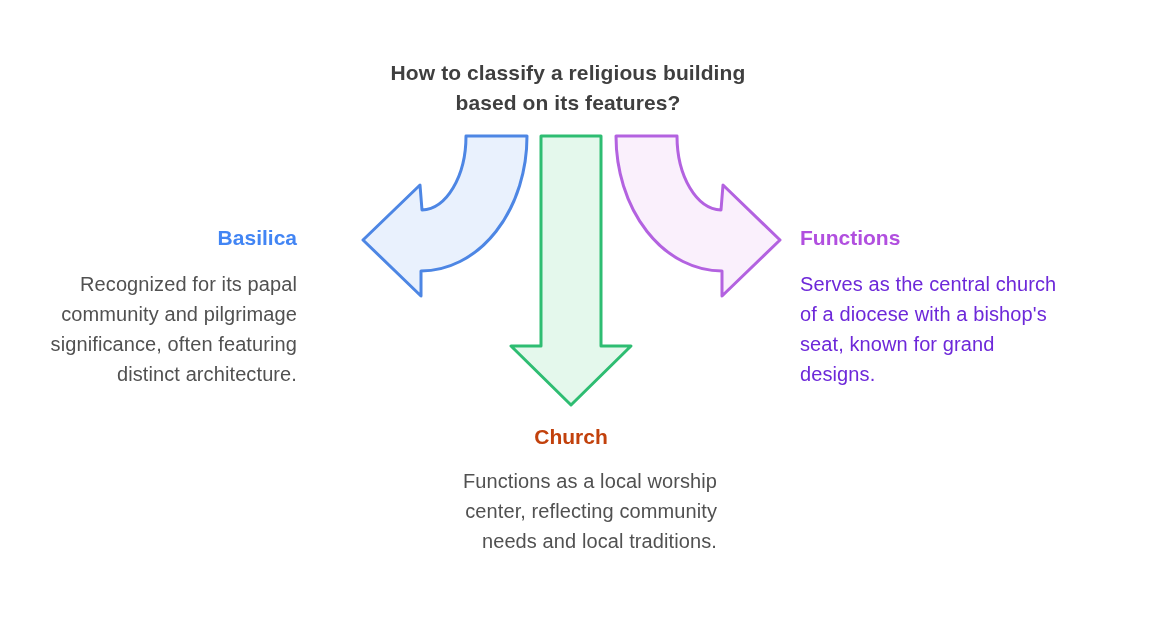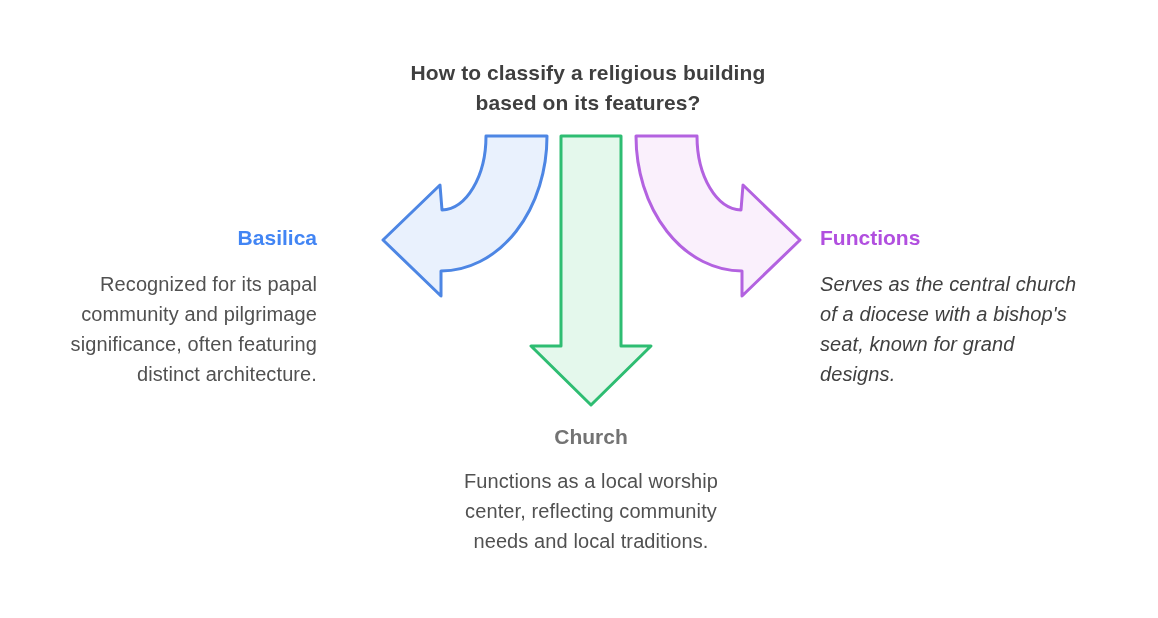--- a/index.html
+++ b/index.html
@@ -7,21 +7,20 @@
     padding: 0;
     background: #ffffff;
   }
   .canvas {
     position: relative;
     width: 1110px;
     height: 618px;
     background: #ffffff;
     overflow: hidden;
     font-family: "Liberation Sans", sans-serif;
-    margin-left: 20px;
   }
   .arrows-layer {
     position: absolute;
     left: 0;
     top: 0;
     width: 1158px;
     height: 618px;
   }
   .page-title {
     position: absolute;
@@ -71,23 +70,23 @@
     right: 813px;
     text-align: right;
   }
   .desc-cathedral {
     top: 269px;
     left: 800px;
     text-align: left;
   }
   .desc-church {
     top: 466px;
-    left: 571px;
+    left: 590px;
     transform: translateX(-50%);
-    text-align: center;
+    text-align: right;
   }
 </style>
 </head>
 <body>
 
 <div class="canvas">
 
   <svg class="arrows-layer" viewBox="0 0 1158 618" xmlns="http://www.w3.org/2000/svg">
 
     <path d="M 466,136 L 527,136 A 106 135 0 0 1 421,271 L 421,296 L 363,240 L 420,185 L 422,210 A 45 74 0 0 0 466,136 Z" stroke-width="3" stroke-linejoin="round" stroke-linecap="round" fill="#e9f1fd" stroke="#4d86e4"></path>
@@ -100,23 +99,23 @@
   <div class="page-title" style="color: rgb(63, 63, 63);">How to classify a religious building
 based on its features?</div>
 
   <div class="node-label label-basilica" style="color: rgb(66, 133, 244);">Basilica</div>
   <div class="node-desc desc-basilica" style="color: rgb(81, 81, 81);">Recognized for its papal
 community and pilgrimage
 significance, often featuring
 distinct architecture.</div>
 
   <div class="node-label label-cathedral" style="color: rgb(177, 79, 223);">Functions</div>
-  <div class="node-desc desc-cathedral" style="color: #404040; font-style: italic;">Serves as the central church
+  <div class="node-desc desc-cathedral" style="color: #6d28d9;">Serves as the central church
 of a diocese with a bishop's
 seat, known for grand
 designs.</div>
 
-  <div class="node-label label-church" style="color: #737373;">Church</div>
+  <div class="node-label label-church" style="color: #c2410c;">Church</div>
   <div class="node-desc desc-church" style="color: rgb(81, 81, 81);">Functions as a local worship
 center, reflecting community
 needs and local traditions.</div>
 
 </div>
 
 </body></html>

